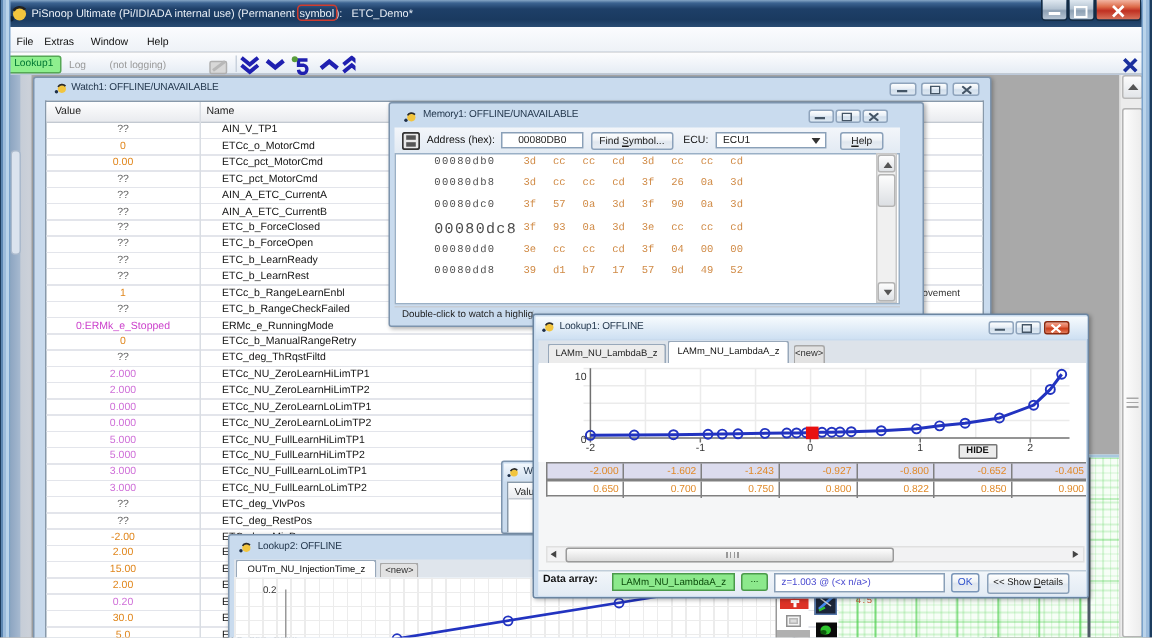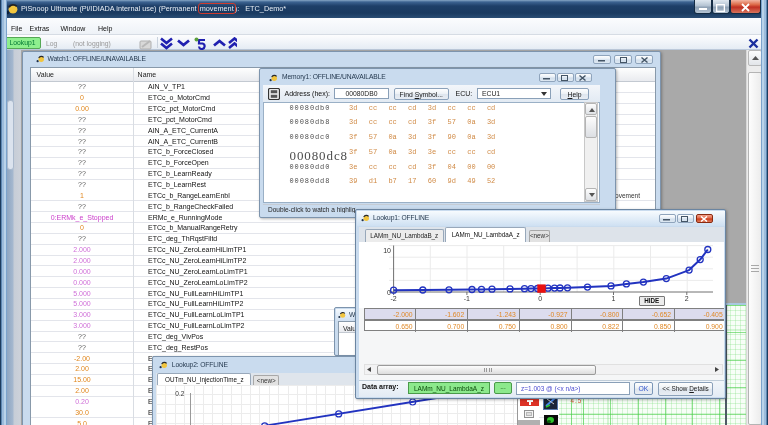--- a/index.html
+++ b/index.html
@@ -15,21 +15,21 @@
  background:linear-gradient(180deg,#fefefe,#eef2f6 45%,#dfe6ee 55%,#e8edf3);color:#1a1a1a}
 </style></head><body>
 
 <div class="abs" style="left:0;top:0;width:768px;height:18px;
  background:linear-gradient(180deg,#87a7c6 0px,#3c6391 2px,#1e3f68 6px,#1a3a60 13px,#2a4d74 18px)"></div>
 <svg class="abs" style="left:5px;top:3px" width="13" height="12" viewBox="0 0 13 12">
  <circle cx="2.4" cy="9.5" r="1.8" fill="#0e2038"></circle>
     <circle cx="8" cy="6.2" r="4.4" fill="#f2c53e"></circle>
     <path d="M4 4.2 A4.9 4.9 0 0 1 11.8 3.4" stroke="#222" stroke-width="1.8" fill="none"></path>
   </svg>
-<div class="abs" style="left:21px;top:4.2px;font-size:7.3px;color:#e9eff6;white-space:nowrap">PiSnoop Ultimate (Pi/IDIADA internal use) (Permanent <span style="outline:1px solid #cf3b2e;border-radius:2px;padding:0 1px">movement</span>):&nbsp;&nbsp; ETC_Demo*</div>
+<div class="abs" style="left:21px;top:4.2px;font-size:7.3px;color:#e9eff6;white-space:nowrap">PiSnoop Ultimate (Pi/IDIADA internal use) (Permanent <span style="outline:1px solid #cf3b2e;border-radius:2px;padding:0 1px">symbol</span>):&nbsp;&nbsp; ETC_Demo*</div>
 
 <div class="abs" style="left:694px;top:0;width:18px;height:14px;border:1px solid #142c44;border-top:none;border-radius:0 0 3px 3px;background:linear-gradient(180deg,#dfe8f0,#b4c3d2 45%,#8ea1b4 55%,#b6c5d4)"></div>
 <div class="abs" style="left:712px;top:0;width:18px;height:14px;border:1px solid #142c44;border-top:none;border-radius:0 0 3px 3px;background:linear-gradient(180deg,#dfe8f0,#b4c3d2 45%,#8ea1b4 55%,#b6c5d4)"></div>
 <div class="abs" style="left:730px;top:0;width:31px;height:14px;border:1px solid #142c44;border-top:none;border-radius:0 0 3px 3px;background:linear-gradient(180deg,#f2b5a2,#dd6b49 35%,#c03022 55%,#d8745c)"></div>
 <svg class="abs" style="left:699px;top:8px" width="8" height="3">
     <rect width="8" height="2" fill="#fff"></rect>
   </svg>
 <svg class="abs" style="left:716px;top:4px" width="9" height="8">
     <rect x="0.5" y="0.5" width="8" height="7" fill="none" stroke="#fff" stroke-width="1.6"></rect>
   </svg>
@@ -217,29 +217,29 @@
  <div class="abs" style="left:217px;top:19.3px;width:74px;height:11px;background:#fff;border:1px solid #8aa0b8;font-size:6.8px;line-height:9.5px;color:#222;padding-left:4px">ECU1</div>
  <svg class="abs" style="left:281px;top:23px" width="6" height="4" viewBox="0 0 6 4">
       <path d="M0 0 L6 0 L3 4 Z" fill="#333"></path>
     </svg>
  <div class="btn" style="left:300px;top:18.5px;width:29px;height:12.5px;font-size:6.8px;line-height:11px"><span style="text-decoration:underline">H</span>elp</div>
 
  <div class="abs" style="left:3px;top:32.5px;width:337px;height:101px;background:#fff;border:1px solid #9ab0c6">
 <div class="abs" style="left:25.5px;top:1.2px;font-family:'Liberation Mono',monospace;font-size:7px;letter-spacing:0.9px;color:#4d4d4d">00080db0</div>
       <div class="abs" style="left:85px;top:1.2px;font-family:'Liberation Mono',monospace;font-size:7px;word-spacing:7.1px;color:#d08a45">3d cc cc cd 3d cc cc cd</div>
       <div class="abs" style="left:25.5px;top:15.9px;font-family:'Liberation Mono',monospace;font-size:7px;letter-spacing:0.9px;color:#4d4d4d">00080db8</div>
-      <div class="abs" style="left:85px;top:15.9px;font-family:'Liberation Mono',monospace;font-size:7px;word-spacing:7.1px;color:#d08a45">3d cc cc cd 3f 57 0a 3d</div>
+      <div class="abs" style="left:85px;top:15.9px;font-family:'Liberation Mono',monospace;font-size:7px;word-spacing:7.1px;color:#d08a45">3d cc cc cd 3f 26 0a 3d</div>
       <div class="abs" style="left:25.5px;top:30.6px;font-family:'Liberation Mono',monospace;font-size:7px;letter-spacing:0.9px;color:#4d4d4d">00080dc0</div>
       <div class="abs" style="left:85px;top:30.6px;font-family:'Liberation Mono',monospace;font-size:7px;word-spacing:7.1px;color:#d08a45">3f 57 0a 3d 3f 90 0a 3d</div>
-      <div class="abs" style="left:25.5px;top:45.3px;font-family:Liberation Serif, serif;font-size:13px;letter-spacing:0.9px;color:#4d4d4d">00080dc8</div>
-      <div class="abs" style="left:85px;top:45.3px;font-family:'Liberation Mono',monospace;font-size:7px;word-spacing:7.1px;color:#d08a45">3f 57 0a 3d 3e cc cc cd</div>
+      <div class="abs" style="left:25.5px;top:45.3px;font-family:Liberation Mono, monospace;font-size:10px;letter-spacing:0.9px;color:#4d4d4d">00080dc8</div>
+      <div class="abs" style="left:85px;top:45.3px;font-family:'Liberation Mono',monospace;font-size:7px;word-spacing:7.1px;color:#d08a45">3f 93 0a 3d 3e cc cc cd</div>
       <div class="abs" style="left:25.5px;top:60.0px;font-family:'Liberation Mono',monospace;font-size:7px;letter-spacing:0.9px;color:#4d4d4d">00080dd0</div>
       <div class="abs" style="left:85px;top:60.0px;font-family:'Liberation Mono',monospace;font-size:7px;word-spacing:7.1px;color:#d08a45">3e cc cc cd 3f 04 00 00</div>
       <div class="abs" style="left:25.5px;top:74.7px;font-family:'Liberation Mono',monospace;font-size:7px;letter-spacing:0.9px;color:#4d4d4d">00080dd8</div>
-      <div class="abs" style="left:85px;top:74.7px;font-family:'Liberation Mono',monospace;font-size:7px;word-spacing:7.1px;color:#d08a45">39 d1 b7 17 60 9d 49 52</div>
+      <div class="abs" style="left:85px;top:74.7px;font-family:'Liberation Mono',monospace;font-size:7px;word-spacing:7.1px;color:#d08a45">39 d1 b7 17 57 9d 49 52</div>
     </div>
 
  <div class="abs" style="left:324px;top:33px;width:14px;height:100px;background:#f0f0f0;border:1px solid #c8c8c8">
   <div class="abs" style="left:0;top:0;width:12px;height:12px;background:linear-gradient(#fdfdfd,#dfe2e6);border:1px solid #b4b4b4;border-radius:2px"></div>
   <svg class="abs" style="left:3.5px;top:4.5px" width="6" height="4" viewBox="0 0 6 4">
         <path d="M0 4 L6 4 L3 0 Z" fill="#555"></path>
       </svg>
   <div class="abs" style="left:0;top:13px;width:12px;height:22px;background:linear-gradient(#fdfdfd,#dcdfe3);border:1px solid #b4b4b4;border-radius:2px"></div>
   <div class="abs" style="left:0;top:85px;width:12px;height:13px;background:linear-gradient(#fdfdfd,#dfe2e6);border:1px solid #b4b4b4;border-radius:2px"></div>
   <svg class="abs" style="left:3.5px;top:89.5px" width="6" height="4" viewBox="0 0 6 4">

